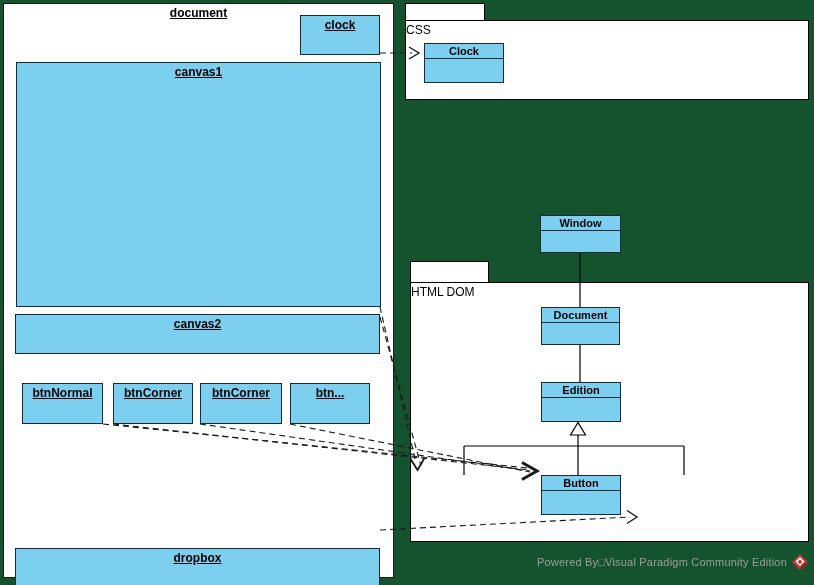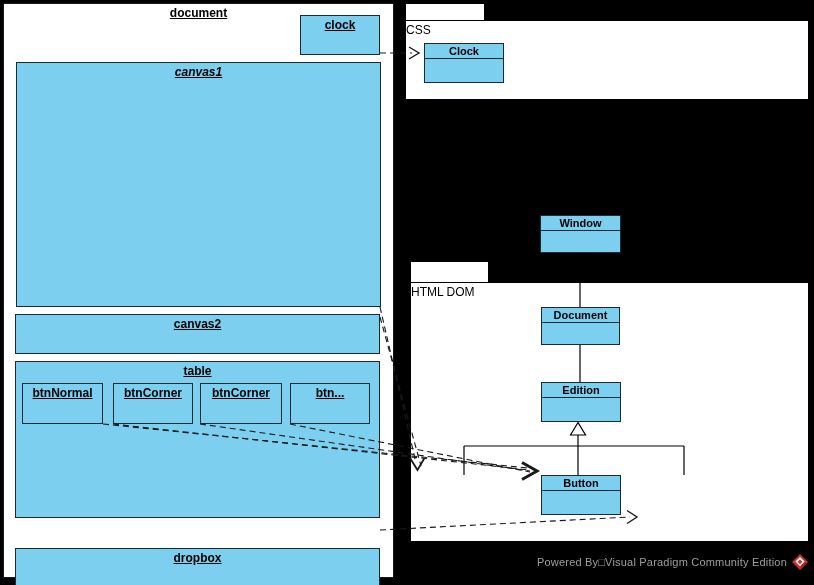--- a/index.html
+++ b/index.html
@@ -1,17 +1,17 @@
 <!DOCTYPE html>
 <html><head>
 <meta charset="utf-8">
 <style>
   * { box-sizing: border-box; margin: 0; padding: 0; }
   body { background: #ffffff; font-family: "Liberation Sans", "DejaVu Sans", sans-serif; }
-  .stage { position: relative; width: 814px; height: 585px; background: #000000; overflow: hidden; }
+  .stage { position: relative; width: 814px; height: 585px; background: #14532d; overflow: hidden; }
 
   
   .objbox { position: absolute; background: #7CCFEF; border: 1px solid #1a2b33; }
   .objlabel { display: block; width: 100%; text-align: center; font-size: 12px; font-weight: bold;
               text-decoration: underline; color: #000; padding-top: 2px; white-space: nowrap; }
   .container-box { position: absolute; background: #ffffff; border: 1px solid #1a1a1a; }
 
   .classbox { position: absolute; background: #7CCFEF; border: 1px solid #1a2b33; }
   .class-header { height: 15px; border-bottom: 1px solid #1a2b33; text-align: center;
                   font-size: 11px; font-weight: bold; color: #000; line-height: 15px; white-space: nowrap; }
@@ -43,31 +43,28 @@
 
   <div class="pkg-tab" style="left:410px; top:261px; width:79px; height:22px;"></div>
   <div class="pkg-body" style="left:410px; top:282px; width:399px; height:260px;">
     <span class="pkg-label">HTML DOM</span>
   </div>
 
   <div class="objbox" style="left:300px; top:15px; width:80px; height:40px;">
     <span class="objlabel">clock</span>
   </div>
 
-  <div class="objbox" style="left:16px; top:62px; width:365px; height:245px;font-style:italic;">
+  <div class="objbox" style="left:16px; top:62px; width:365px; height:245px;">
     <span class="objlabel">canvas1</span>
   </div>
 
   <div class="objbox" style="left:15px; top:314px; width:365px; height:40px;">
     <span class="objlabel">canvas2</span>
   </div>
 
-  <div class="objbox" style="left:15px; top:361px; width:365px; height:157px;">
-    <span class="objlabel">table</span>
-  </div>
 
   <div class="objbox" style="left:113px; top:383px; width:80px; height:41px;">
     <span class="objlabel">btnCorner</span>
   </div>
   <div class="objbox" style="left:22px; top:383px; width:81px; height:41px;">
     <span class="objlabel">btnNormal</span>
   </div>
   <div class="objbox" style="left:200px; top:383px; width:82px; height:41px;">
     <span class="objlabel">btnCorner</span>
   </div>

